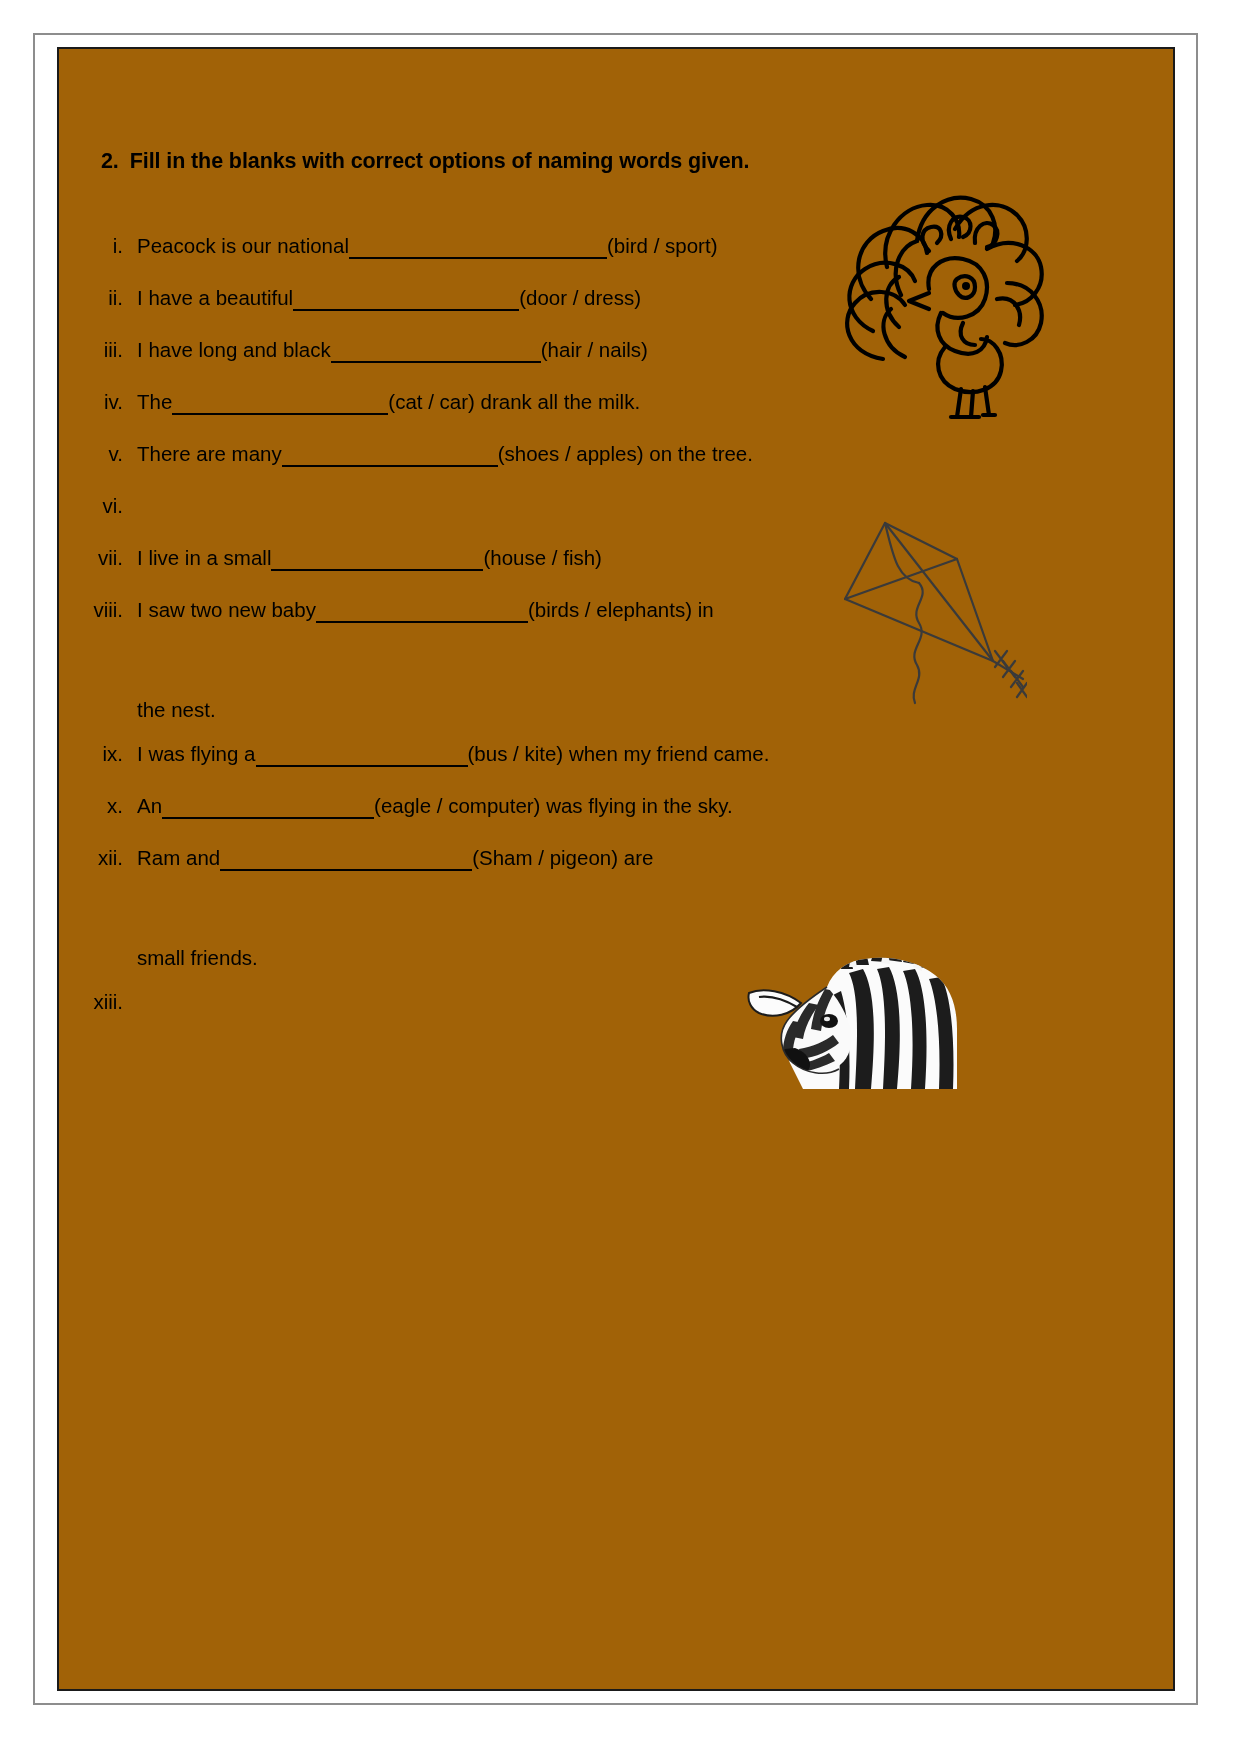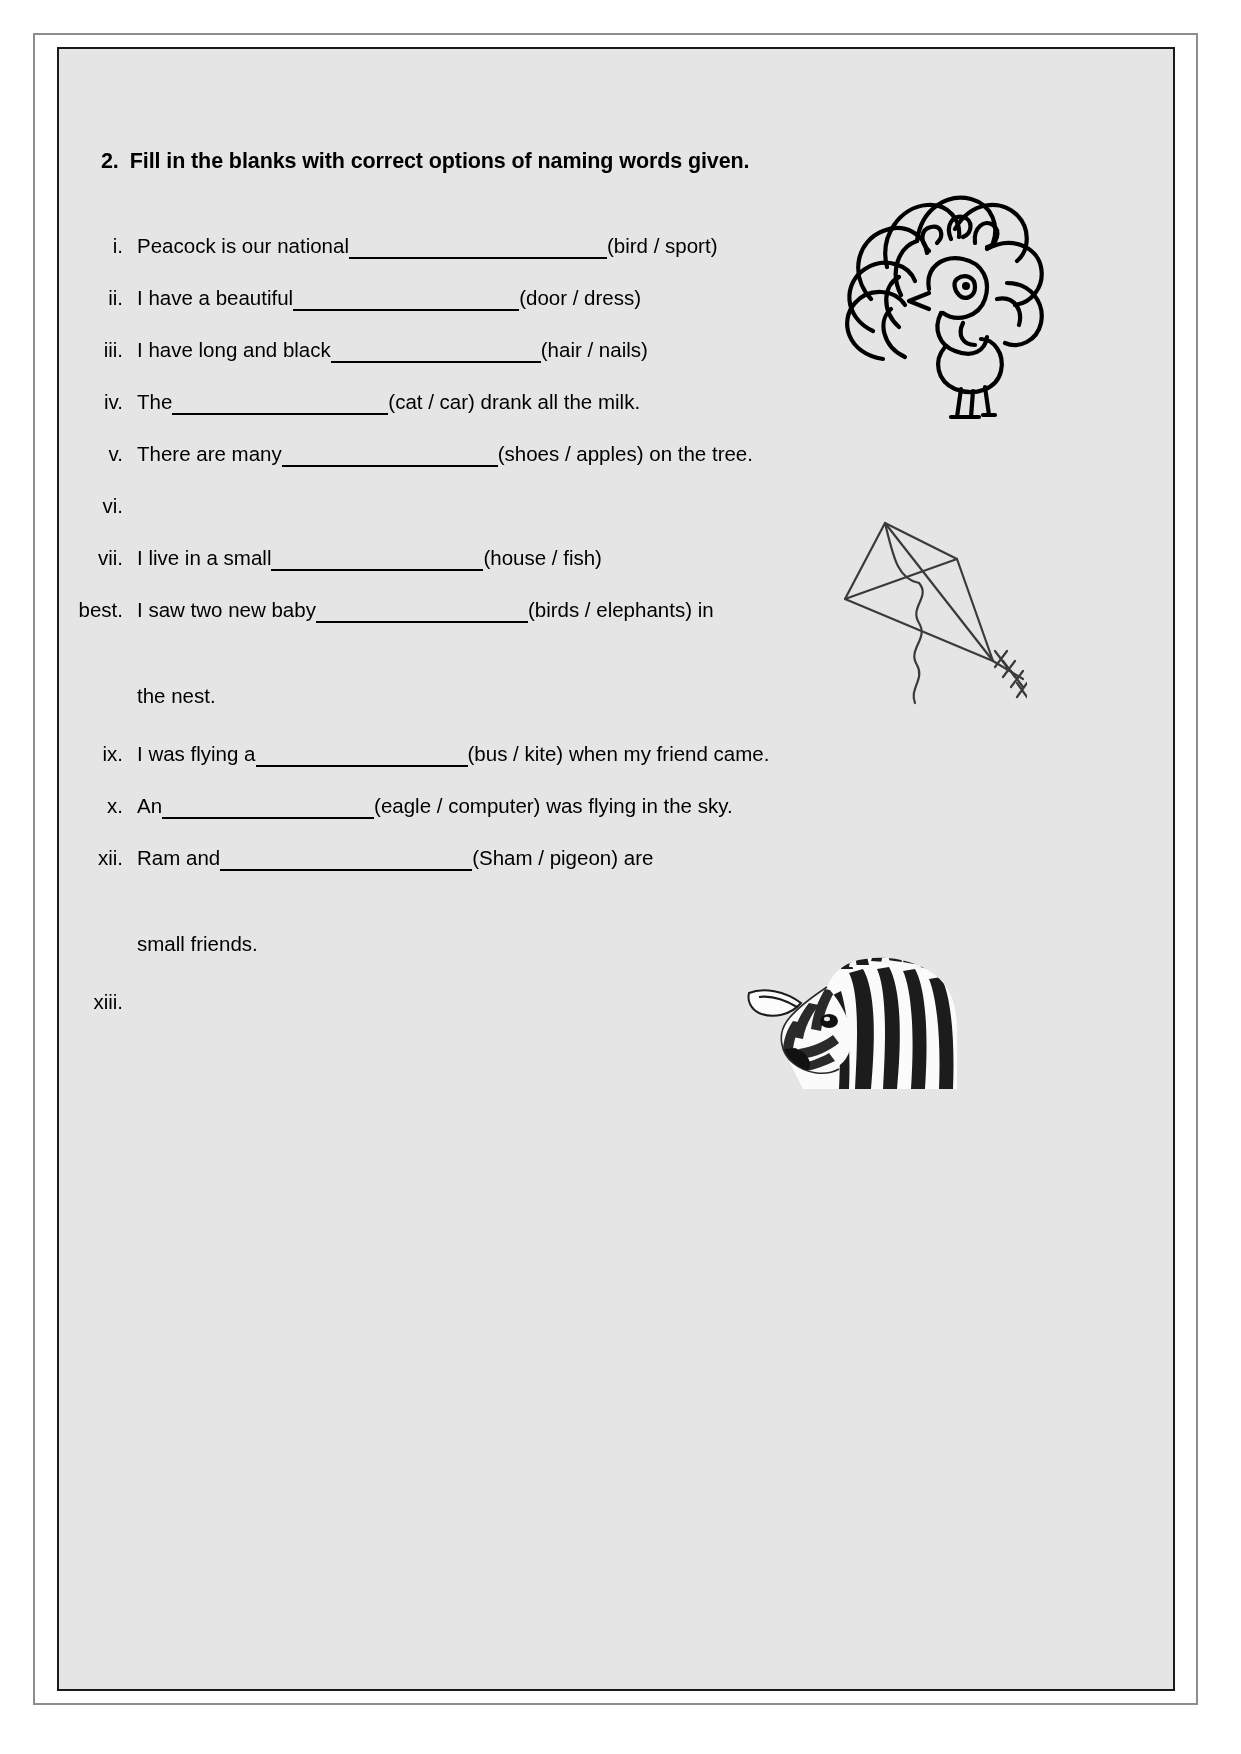--- a/index.html
+++ b/index.html
@@ -28,21 +28,21 @@
     background: #ffffff;
   }
   .page-inner {
     position: absolute;
     left: 22px;
     top: 12px;
     width: 1118px;
     height: 1644px;
     border: 2px solid #1a1a1a;
     box-sizing: border-box;
-    background: #e5e5e5;
+    background: #a16207;
   }
 
   
   .sheet {
     position: absolute;
     left: 0;
     top: 0;
     width: 1118px;
     height: 1644px;
   }
@@ -96,21 +96,21 @@
     margin: 0 0 0 0;
     position: relative;
     top: 2px;
   }
 
   
   .qcont {
     position: relative;
     display: flex;
     height: 52px;
-    align-items: center;
+    align-items: flex-end;
     font-size: 20.5px;
   }
   .qcont .num { width: 78px; flex: 0 0 78px; }
 
   .spacer-sm { height: 20px; }
 
   
   .art { position: absolute; }
 
   .peacock  { left: 762px; top: 122px;  width: 232px; height: 250px; }
@@ -174,21 +174,21 @@
           </div>
           <div class="qrow">
             <span class="num">vii.</span>
             <span class="body">
               <span class="pre">I live in a small </span>
               <span class="blank" style="width: 212px;"></span>
               <span class="post"> (house / fish)</span>
             </span>
           </div>
           <div class="qrow">
-            <span class="num">best.</span>
+            <span class="num">viii.</span>
             <span class="body">
               <span class="pre">I saw two new baby </span>
               <span class="blank" style="width: 212px;"></span>
               <span class="post"> (birds / elephants) in</span>
             </span>
           </div>
           <div class="spacer-sm"></div>
           <div class="qcont">
             <span class="num"></span>
             <span>the nest.</span>

